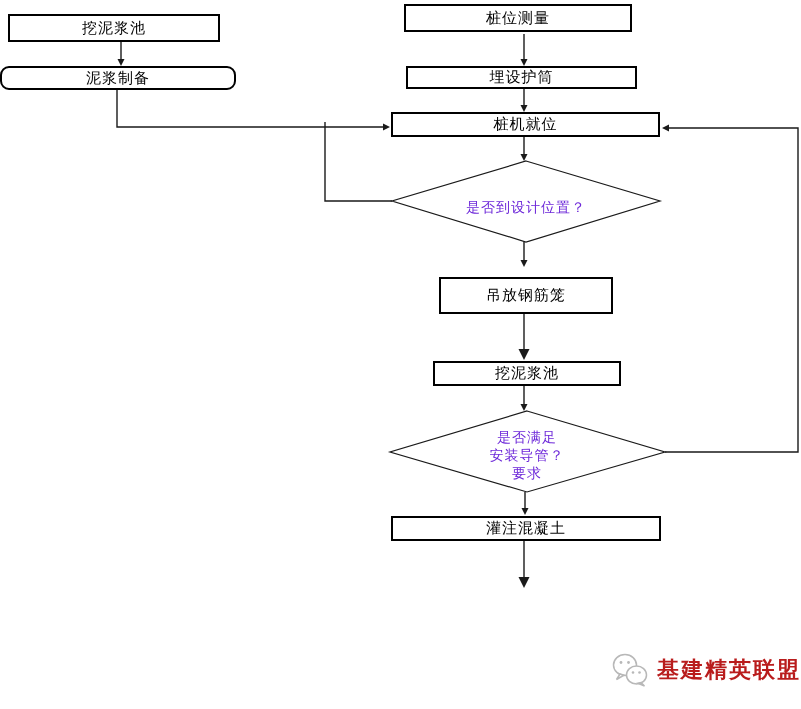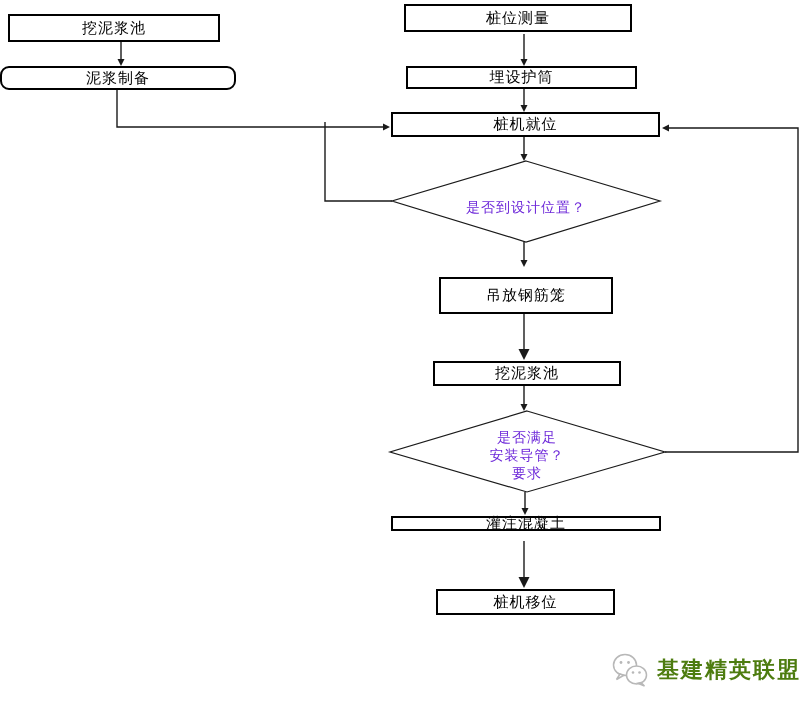--- a/index.html
+++ b/index.html
@@ -48,21 +48,21 @@
     left: 611px;
     top: 652px;
     display: flex;
     align-items: center;
     gap: 8px;
     z-index: 2;
   }
   #logo .brand {
     font-size: 22px;
     font-weight: bold;
-    color: #4d7c0f;
+    color: #b91c1c;
     text-shadow: 1px 1px 0 #ffffff;
     letter-spacing: 2px;
     white-space: nowrap;
     font-family: Liberation Serif, serif;
   }
   svg line, svg polyline { stroke: #1a1a1a; stroke-width: 1.4; fill: none; }
   svg polygon.arrow { fill: #1a1a1a; stroke: none; }
   svg polygon.diamond { fill: #ffffff; stroke: #1a1a1a; stroke-width: 1.2; }
 </style>
 </head>
@@ -142,23 +142,22 @@
   <div class="node" style="left:404px; top:4px; width:228px; height:28px;">桩位测量</div>
 
   <div class="node" style="left:406px; top:66px; width:231px; height:23px;">埋设护筒</div>
 
   <div class="node" style="left:391px; top:112px; width:269px; height:25px;text-align:right;">桩机就位</div>
 
   <div class="node" style="left:439px; top:277px; width:174px; height:37px;">吊放钢筋笼</div>
 
   <div class="node" style="left:433px; top:361px; width:188px; height:25px;">挖泥浆池</div>
 
-  <div class="node" style="left:391px; top:516px; width:270px; height:15px;">灌注混凝土</div>
+  <div class="node" style="left:391px; top:516px; width:270px; height:25px;">灌注混凝土</div>
 
-  <div class="node" style="left:436px; top:589px; width:179px; height:26px;">桩机移位</div>
 
   <div class="dlabel" style="left:400px; top:194px; width:252px; height:26px;">是否到设计位置？</div>
 
   <div class="dlabel" style="left:398px; top:426px; width:258px; height:56px;justify-content:flex-end;">
     <div>是否满足</div>
     <div>安装导管？</div>
     <div>要求</div>
   </div>
 
   <div id="logo">

